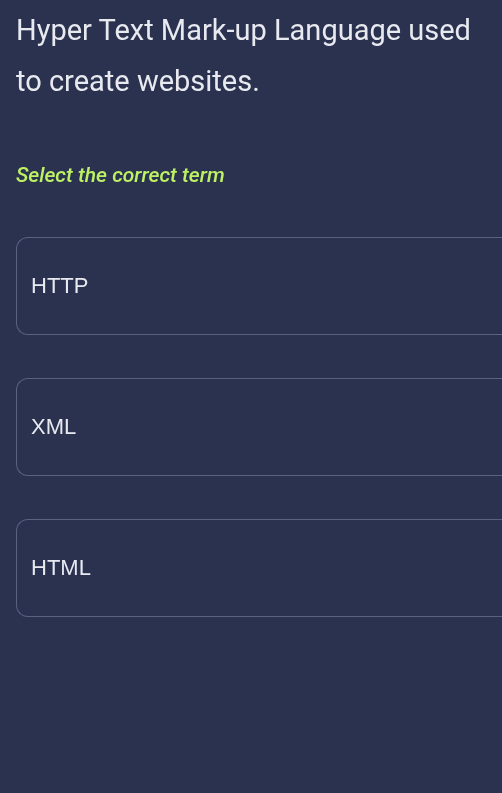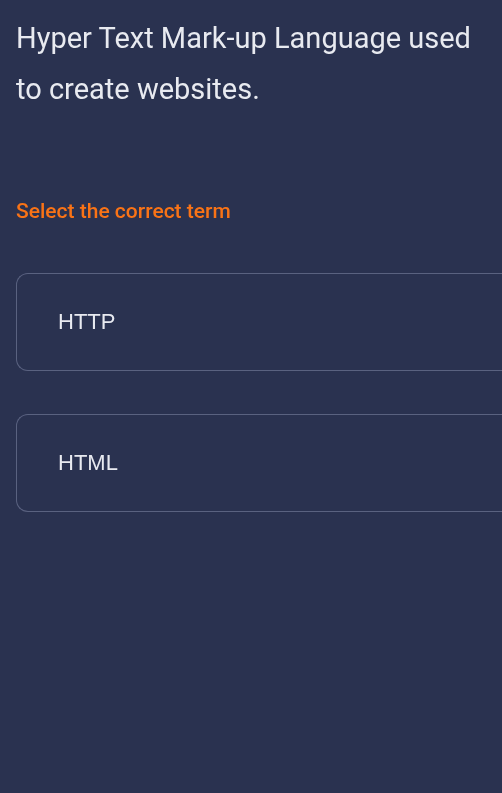--- a/index.html
+++ b/index.html
@@ -9,48 +9,49 @@
     }
     body {
       width: 502px;
       height: 793px;
       background-color: #2a3250;
       font-family: -apple-system, BlinkMacSystemFont, 'Segoe UI', Roboto, sans-serif;
       overflow: hidden;
       color: #e8eaf0;
     }
     .question-text {
-      padding: 13px 16px 0 16px;
+      padding: 5px 16px 0 16px;
       font-size: 29px;
       line-height: 1.75;
       font-weight: 400;
       color: #e8eaf0;
     }
     .prompt {
-      margin-top: 84px;
+      margin-top: 56px;
       padding: 0 16px;
       font-size: 21px;
       font-weight: 500;
-      color: #f97316;
+      color: #bef264;
+      font-style: italic;
     }
     .options {
       margin-top: 50px;
       padding-left: 16px;
       display: flex;
       flex-direction: column;
       gap: 43px;
     }
     .option {
       height: 98px;
       border: 1.5px solid #5a6280;
       border-right: none;
       border-radius: 12px 0 0 12px;
       display: flex;
       align-items: center;
-      padding-left: 41px;
+      padding-left: 14px;
       font-size: 22px;
       font-weight: 400;
       color: #e8eaf0;
       cursor: pointer;
       background: transparent;
       width: 100%;
       text-align: center;
     }
   </style>
 </head>
@@ -58,15 +59,18 @@
 
 <div class="question-text">Hyper Text Mark-up Language used to create websites.</div>
 
 <div class="prompt">Select the correct term</div>
 
 <div class="options">
   <button class="option">
     <span>HTTP</span>
   </button>
   <button class="option">
+    <span>XML</span>
+  </button>
+  <button class="option">
     <span>HTML</span>
   </button>
 </div>
 
 </body></html>

